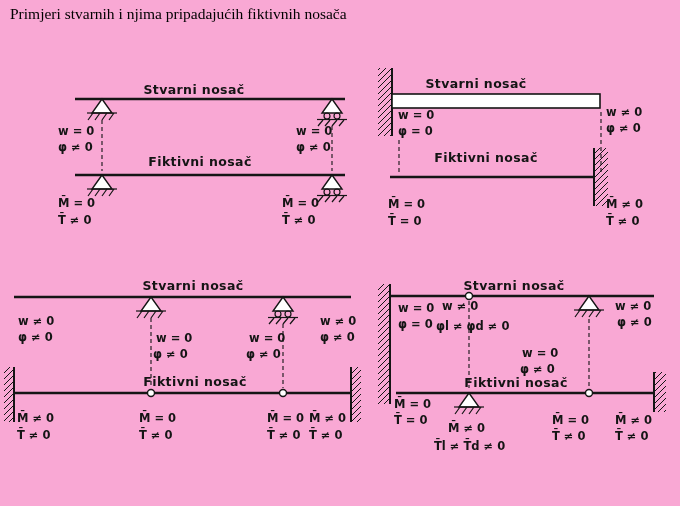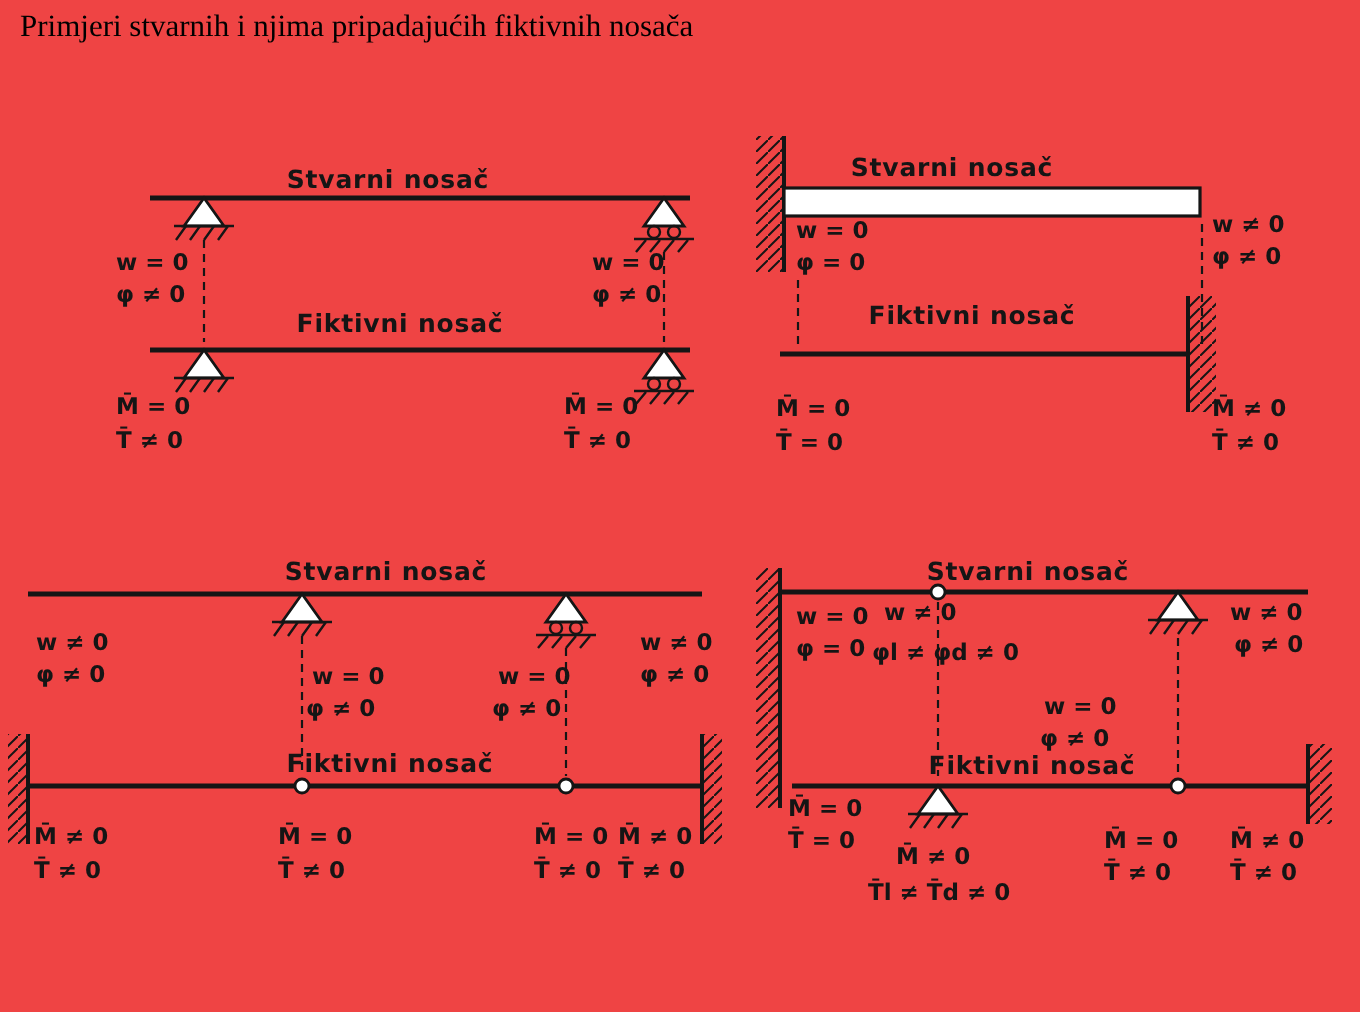--- a/index.html
+++ b/index.html
@@ -1,16 +1,16 @@
 <!DOCTYPE html>
 <html><head>
 <meta charset="utf-8">
 <style>
   html,body{margin:0;padding:0;background:#fff;}
-  .canvas{position:relative;width:680px;height:506px;background:#ef4444;overflow:hidden;
+  .canvas{position:relative;width:680px;height:506px;background:#f9a8d4;overflow:hidden;
           font-family:"DejaVu Sans",sans-serif;color:#111;}
   .page-title{position:absolute;left:10px;top:5px;
               font-family:"Liberation Serif",serif;font-size:15.5px;color:#000;}
   .fig{position:absolute;}
   svg text{font-family:"DejaVu Sans",sans-serif;font-weight:bold;fill:#151515;}
   .sec{font-size:12.5px;letter-spacing:.4px;}
   .lbl{font-size:11.5px;}
   .beam{stroke:#151515;stroke-width:2.6;}
   .beamrect{fill:#fff;stroke:#151515;stroke-width:1.6;}
   .thin{stroke:#151515;stroke-width:1.2;fill:none;}

